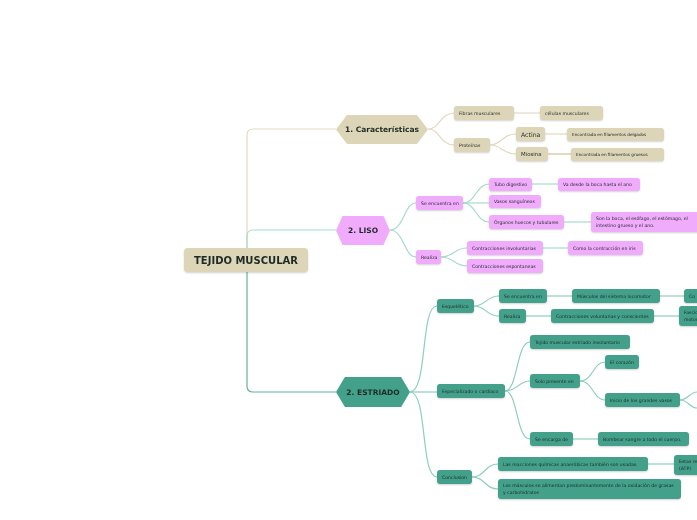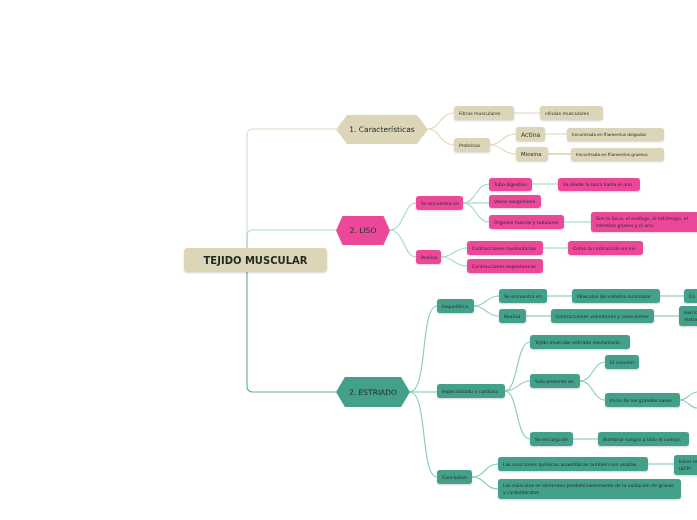--- a/index.html
+++ b/index.html
@@ -5,24 +5,24 @@
   html, body { margin:0; padding:0; }
   body { width:697px; height:520px; background:#ffffff; position:relative; overflow:hidden;
          font-family: "DejaVu Sans", sans-serif; }
   #canvas { position:absolute; left:0; top:0; width:697px; height:520px; }
   svg.links { position:absolute; left:0; top:0; width:697px; height:520px; pointer-events:none; }
   .node { position:absolute; box-sizing:border-box; display:flex; align-items:center;
           border-radius:3px; color:#1d2a24; white-space:nowrap; overflow:hidden;
           box-shadow:0 1px 2px rgba(0,0,0,0.18); cursor:pointer; }
   .node span { display:block; }
   .tan { background:#ddd5b8; }
-  .green { background:#ec4899; }
+  .green { background:#f0abfc; }
   .teal { background:#43a18b; }
   .root { font-weight:bold; font-size:10px; justify-content:center; border-radius:4px; }
-  .hex { font-weight:normal; font-size:7.5px; justify-content:center; box-shadow:none;
+  .hex { font-weight:bold; font-size:7.5px; justify-content:center; box-shadow:none;
          clip-path:polygon(12% 0, 88% 0, 100% 50%, 88% 100%, 12% 100%, 0 50%); border-radius:0; }
   .sm { font-size:4.6px; padding:0 5px; }
   .md { font-size:6.2px; padding:0 5px; }
   .wrap { white-space:normal; line-height:7px; }
 </style>
 </head>
 <body>
 
 <div id="canvas">
 
@@ -66,21 +66,21 @@
   <path d="M580 381 C593 381,593 362,605 362" stroke="#8fcfbc" stroke-width="1.2" fill="none"></path>
   <path d="M580 381 C593 381,593 400,605 400" stroke="#8fcfbc" stroke-width="1.2" fill="none"></path>
   <path d="M680 400 C688 400,690 392,697 392" stroke="#8fcfbc" stroke-width="1.2" fill="none"></path>
   <path d="M680 400 C688 400,690 408,697 408" stroke="#8fcfbc" stroke-width="1.2" fill="none"></path>
   <path d="M573 439 H598" stroke="#8fcfbc" stroke-width="1.2" fill="none"></path>
   <path d="M472 477 C485 477,485 464,498 464" stroke="#8fcfbc" stroke-width="1.2" fill="none"></path>
   <path d="M472 477 C485 477,485 489,498 489" stroke="#8fcfbc" stroke-width="1.2" fill="none"></path>
   <path d="M648 464 H674" stroke="#8fcfbc" stroke-width="1.2" fill="none"></path>
 </svg>
 
-<div class="node tan root" style="left:184px;top:248px;width:143px;height:24px;">
+<div class="node tan root" style="left:184px;top:248px;width:124px;height:24px;">
   <span>TEJIDO MUSCULAR</span>
 </div>
 
 <div class="node tan hex" style="left:336px;top:115px;width:92px;height:29px;">
   <span>1. Características</span>
 </div>
 <div class="node tan sm" style="left:454px;top:106px;width:60px;height:14px;">
   <span>Fibras musculares</span>
     </div>
 <div class="node tan sm" style="left:540px;top:106px;width:63px;height:14px;">

